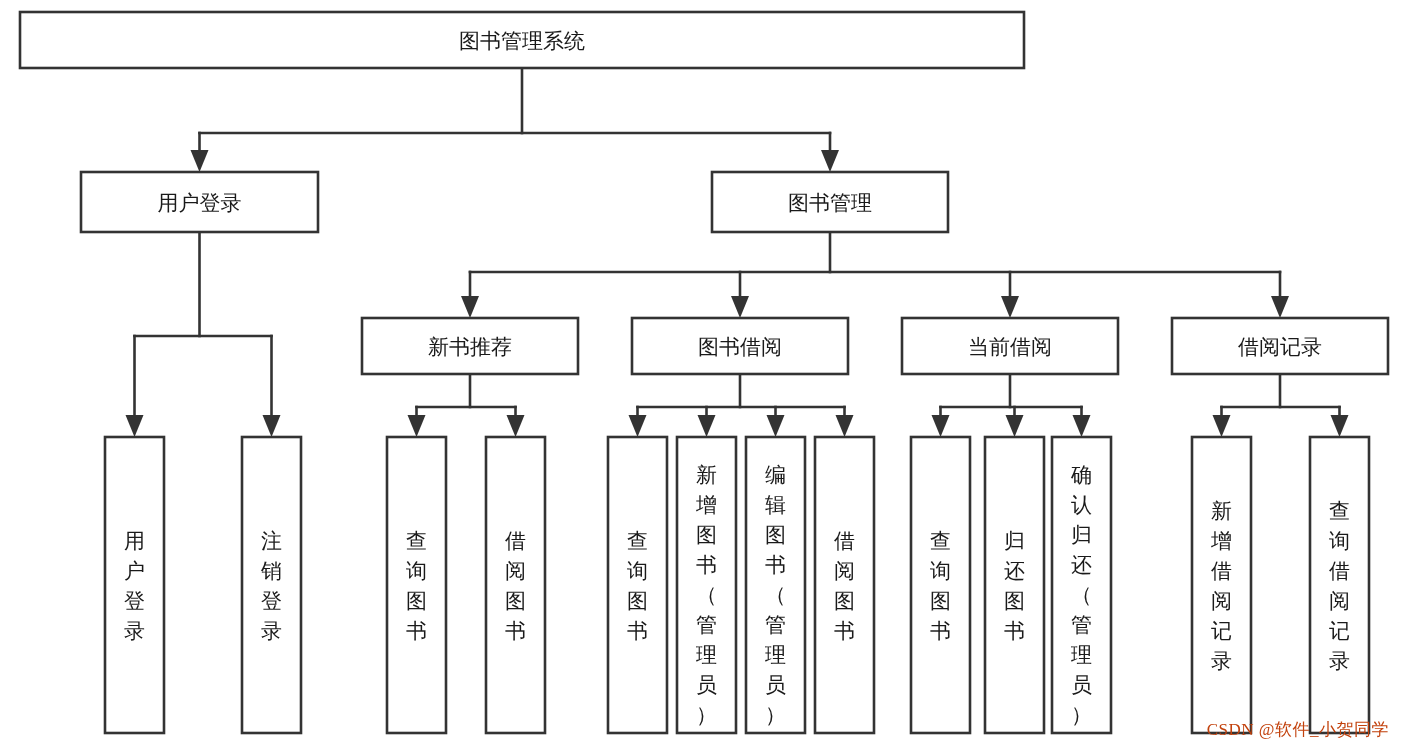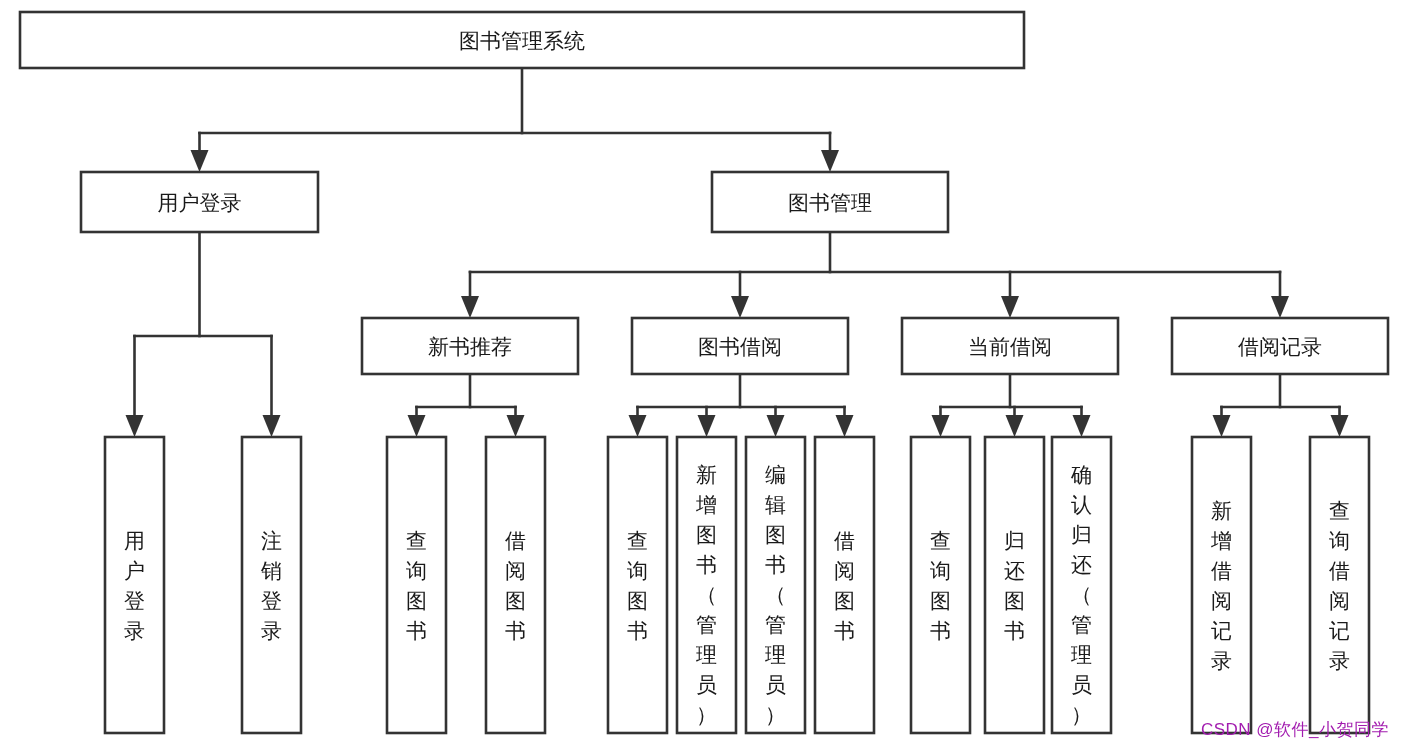--- a/index.html
+++ b/index.html
@@ -49,23 +49,23 @@
   .label-h {
     font-size: 21px;
   }
   .label-v {
     font-size: 21px;
   }
   .watermark {
     position: absolute;
     right: 14px;
     bottom: 6px;
-    font-family: Liberation Sans, sans-serif;
+    font-family: Liberation Serif, serif;
     font-size: 17px;
-    color: #a21caf;
+    color: #c2410c;
     letter-spacing: 0.5px;
     white-space: nowrap;
     pointer-events: none;
   }
 </style>
 </head>
 <body>
 
 <div id="diagram-root">
   <svg id="diagram-svg" viewBox="0 0 1405 747" xmlns="http://www.w3.org/2000/svg">

